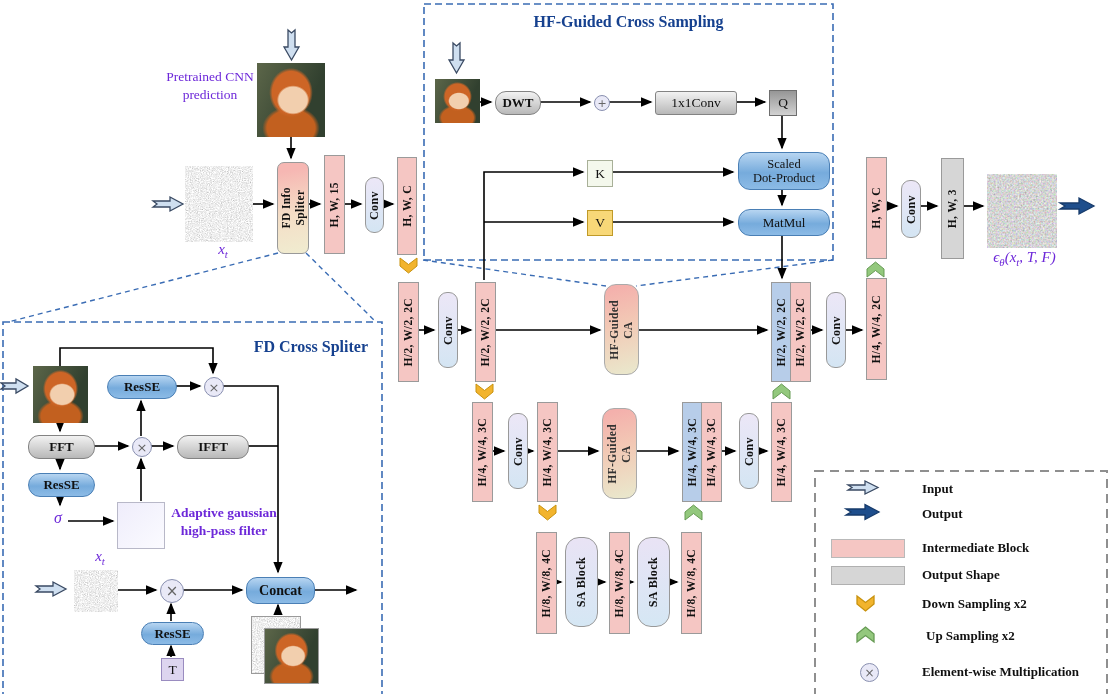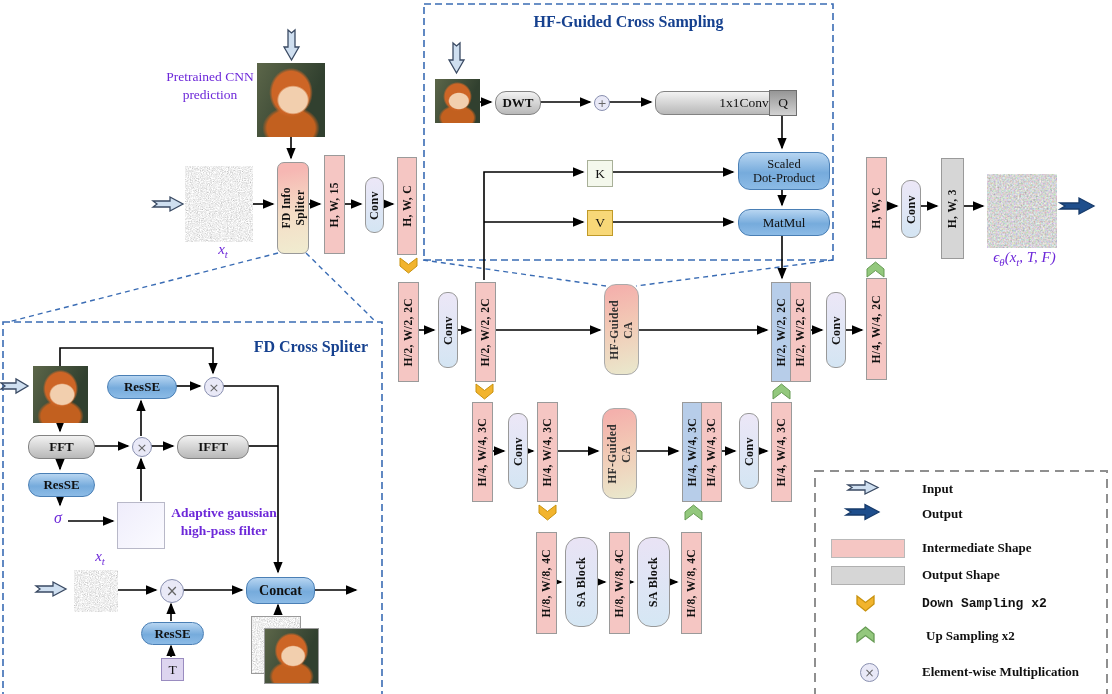--- a/index.html
+++ b/index.html
@@ -18,21 +18,21 @@
   .grayb{background:#d6d6d6;border:1px solid #9a9a9a;}
   .convpill{background:linear-gradient(180deg,#ece7f7,#d4e5f3);border:1px solid #999;border-radius:9px;}
   .sapill{background:linear-gradient(180deg,#e9e3f5,#d5e7f4);border:1px solid #999;border-radius:14px;}
   .capill{background:linear-gradient(165deg,#f4b0ac 5%,#f2c9b5 45%,#eae6cb 95%);border:1px solid #aaa;border-radius:12px;color:#333;}
   .fdpill{background:linear-gradient(170deg,#f6b7b3 10%,#f4ddc6 55%,#f0ecd0);border:1px solid #999;border-radius:7px;}
 
   
   .hpill{position:absolute;display:flex;align-items:center;justify-content:center;
          font-size:13px;color:#111;}
   .gpill{background:linear-gradient(180deg,#f2f2f2,#b8b8b8);border:1px solid #838383;border-radius:11px;font-weight:bold;}
-  .gpill2{background:linear-gradient(180deg,#f2f2f2,#b8b8b8);border:1px solid #838383;border-radius:9px;padding-left:48px;}
+  .gpill2{background:linear-gradient(180deg,#f2f2f2,#b8b8b8);border:1px solid #838383;border-radius:3px;}
   .bpill{background:linear-gradient(180deg,#b7d5f1 0%,#76abdc 55%,#8cbbe6 100%);border:1px solid #4a7fb5;border-radius:12px;}
   .bold{font-weight:bold;}
   .sqbox{position:absolute;display:flex;align-items:center;justify-content:center;font-size:13.5px;color:#111;}
   .kbox{background:#f4f8ec;border:1px solid #a8b098;}
   .vbox{background:#f8d878;border:1px solid #c09a28;}
   .qbox{background:linear-gradient(180deg,#969696,#d2d2d2);border:1px solid #6e6e6e;}
   .tbox{background:#ddd5ef;border:1px solid #9a8cc0;}
   .filterbox{background:linear-gradient(135deg,#efedfb,#fbfbff);border:1px solid #b8b8c8;}
 
   .mcirc{position:absolute;border-radius:50%;background:#e9e9f7;border:1px solid #8990b0;
@@ -307,21 +307,21 @@
   <div class="hpill bpill bold" style="left:141px;top:622px;width:61px;height:21px;">ResSE</div>
   <div class="sqbox tbox" style="left:161px;top:658px;width:21px;height:21px;">T</div>
   <svg class="abs imgborder" style="left:252px;top:617px;" width="48" height="56">
       <rect width="48" height="56" filter="url(#grayNoise)"></rect>
     </svg>
   <div class="face imgborder" style="left:265px;top:629px;width:53px;height:54px;"></div>
 
   <div class="leglabel" style="left:922px;top:481px;">Input</div>
   <div class="leglabel" style="left:922px;top:506px;">Output</div>
   <div class="abs" style="left:831px;top:539px;width:72px;height:17px;background:#f5c6c3;border:1px solid #b9b9b9;"></div>
-  <div class="leglabel" style="left:922px;top:540px;">Intermediate Shape</div>
+  <div class="leglabel" style="left:922px;top:540px;">Intermediate Block</div>
   <div class="abs" style="left:831px;top:566px;width:72px;height:17px;background:#d6d6d6;border:1px solid #b0b0b0;"></div>
   <div class="leglabel" style="left:922px;top:567px;">Output Shape</div>
-  <div class="leglabel" style="left:922px;top:596px;font-family:Liberation Mono, monospace;">Down Sampling x2</div>
+  <div class="leglabel" style="left:922px;top:596px;">Down Sampling x2</div>
   <div class="leglabel" style="left:926px;top:628px;">Up Sampling x2</div>
   <div class="mcirc" style="left:860px;top:663px;width:17px;height:17px;font-size:12px;">×</div>
   <div class="leglabel" style="left:922px;top:664px;">Element-wise Multiplication</div>
 
 </div>
 
 </body></html>

